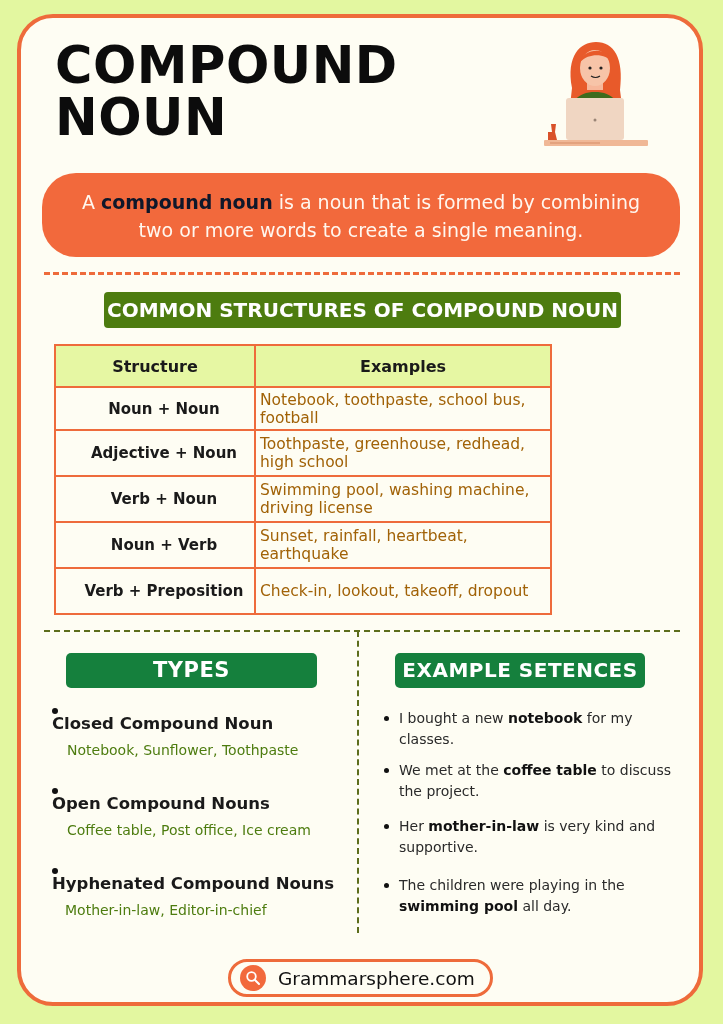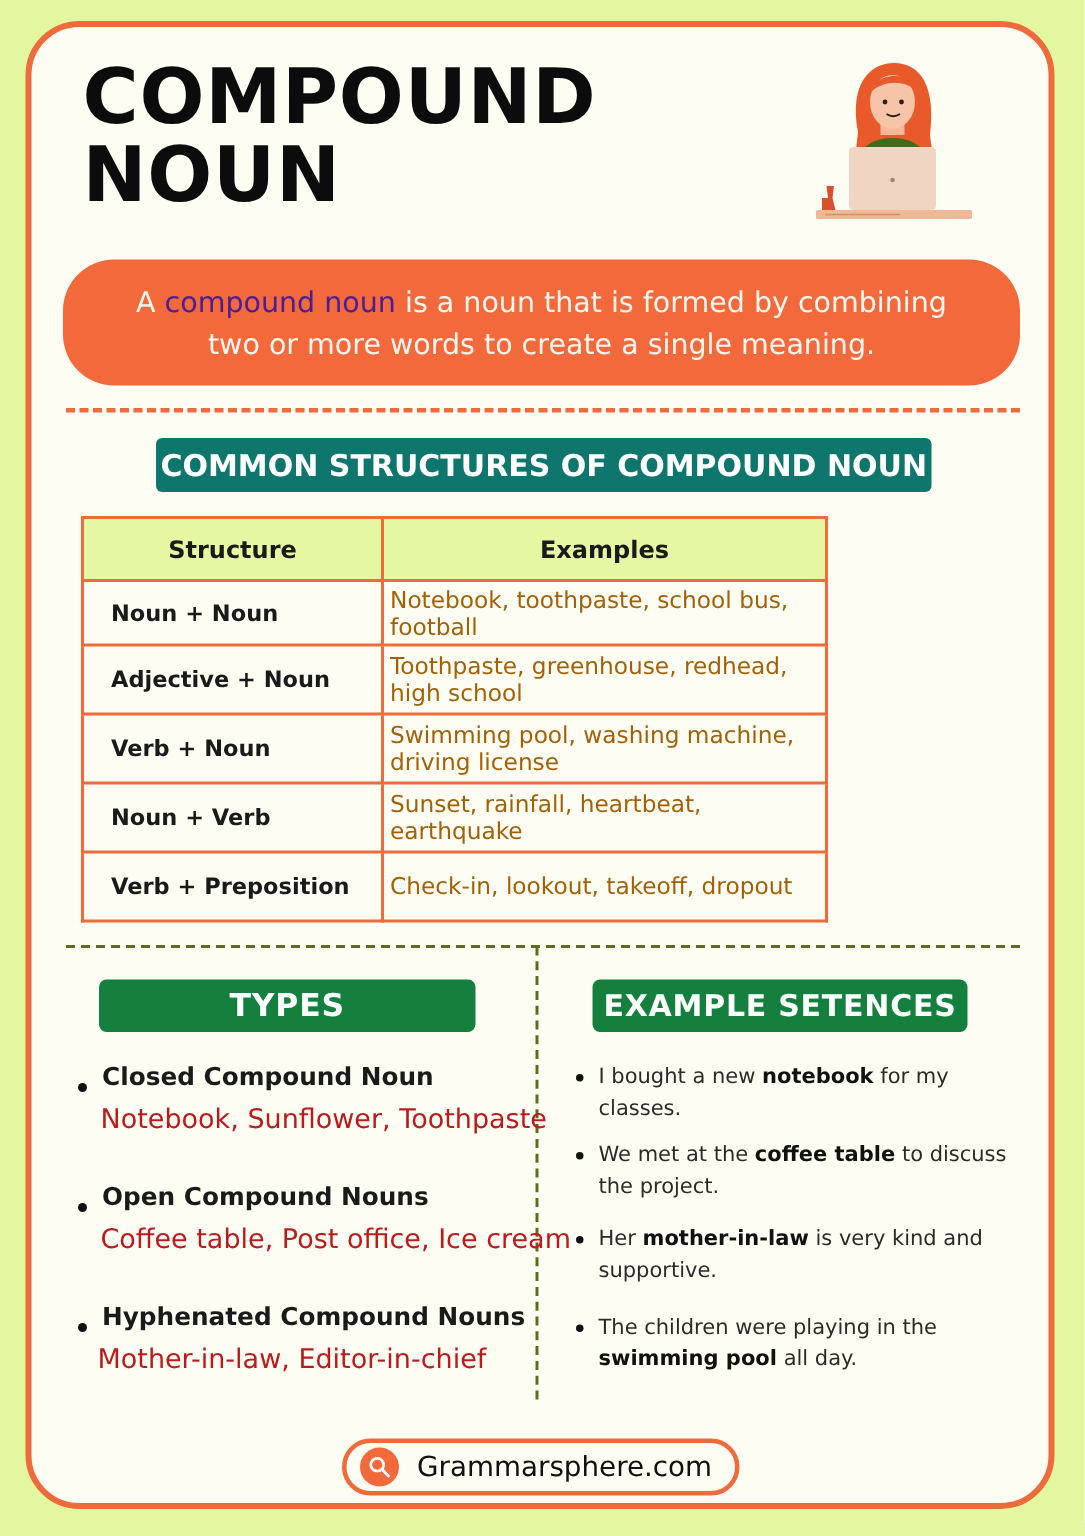--- a/index.html
+++ b/index.html
@@ -16,61 +16,61 @@
     font-family:"DejaVu Sans", sans-serif; font-weight:bold; font-size:51px; line-height:52px;
     letter-spacing:0.5px; color:#0c0c0c;
   }
   .title span { display:block; }
   .illus { position:absolute; left:540px; top:36px; width:110px; height:118px; }
   .def {
     position:absolute; left:42px; top:173px; width:638px; height:84px; box-sizing:border-box;
     background:#f2693c; border-radius:34px; color:#fff7ef; text-align:center;
     font-family:"DejaVu Sans", sans-serif; font-size:19px; line-height:28px; padding-top:15px;
   }
-  .def b { font-weight:normal; color:#4c1d95; }
+  .def b { font-weight:bold; color:#0f172a; }
   .dash-orange {
     position:absolute; left:44px; top:272px; width:636px; height:0;
     border-top:3px dashed #ee6b3b;
   }
   .section-green {
     position:absolute; left:104px; top:292px; width:517px; height:36px;
-    background:#0f766e; border-radius:4px; color:#ffffff; text-align:center;
+    background:#4d7c0f; border-radius:4px; color:#ffffff; text-align:center;
     font-family:"DejaVu Sans", sans-serif; font-weight:bold; font-size:20px; line-height:36px;
   }
   table.struct {
     position:absolute; left:54px; top:344px; width:498px; border-collapse:collapse;
     font-family:"DejaVu Sans", sans-serif; font-size:15.5px;
   }
   table.struct th, table.struct td { border:2px solid #ee6b3b; height:41px; padding:0; }
   table.struct th { background:#e6f7a3; font-weight:bold; font-size:16px; height:40px; }
-  table.struct td.c1 { width:180px; font-weight:bold; padding-left:18px; font-size:15px; }
+  table.struct td.c1 { width:180px; font-weight:bold; padding-left:18px; font-size:15px;text-align:center; }
   table.struct td.c2 { padding-left:4px; color:#a16207; }
   table.struct tr.tall td { height:44px; }
   .dash-green-h {
     position:absolute; left:44px; top:630px; width:636px; height:0;
     border-top:2.5px dashed #5d6d1b;
   }
   .dash-green-v {
     position:absolute; left:357px; top:631px; width:0; height:302px;
     border-left:2.5px dashed #5d6d1b;
   }
   .pill {
     position:absolute; height:35px; background:#15803d; border-radius:5px; color:#fff;
     text-align:center; font-family:"DejaVu Sans", sans-serif; font-weight:bold; font-size:21px;
     line-height:35px; letter-spacing:0.5px;
   }
   .types-pill { left:66px; top:653px; width:251px; }
   .ex-pill { left:395px; top:653px; width:250px; font-size:20px; }
   .type-item { position:absolute; left:52px; }
   .type-item .head {
     font-family:"DejaVu Sans", sans-serif; font-weight:bold; font-size:16.5px; line-height:20px;
-    display:flex; align-items:flex-end;
+    display:flex; align-items:flex-start;flex-direction:column;
   }
   .type-item .bullet { display:inline-block; width:6px; height:6px; background:#111; border-radius:50%; margin-right:10px; }
-  .type-item .sub { font-family:"DejaVu Sans", sans-serif; font-size:18px; color:#b91c1c; margin-top:8px; margin-left:15px; }
+  .type-item .sub { font-family:"DejaVu Sans", sans-serif; font-size:14px; color:#4d7c0f; margin-top:8px; margin-left:15px; }
   .ex-list { position:absolute; left:383px; top:708px; width:290px; margin:0; padding:0; list-style:none; }
   .ex-list li {
     position:relative; padding-left:16px; font-family:"DejaVu Sans", sans-serif; font-size:14px;
     line-height:21px; color:#2a2a2a;
   }
   .ex-list li::before {
     content:""; position:absolute; left:1px; top:8px; width:5px; height:5px; background:#111; border-radius:50%;
   }
   .ex-list b { color:#111; }
   .footer {

